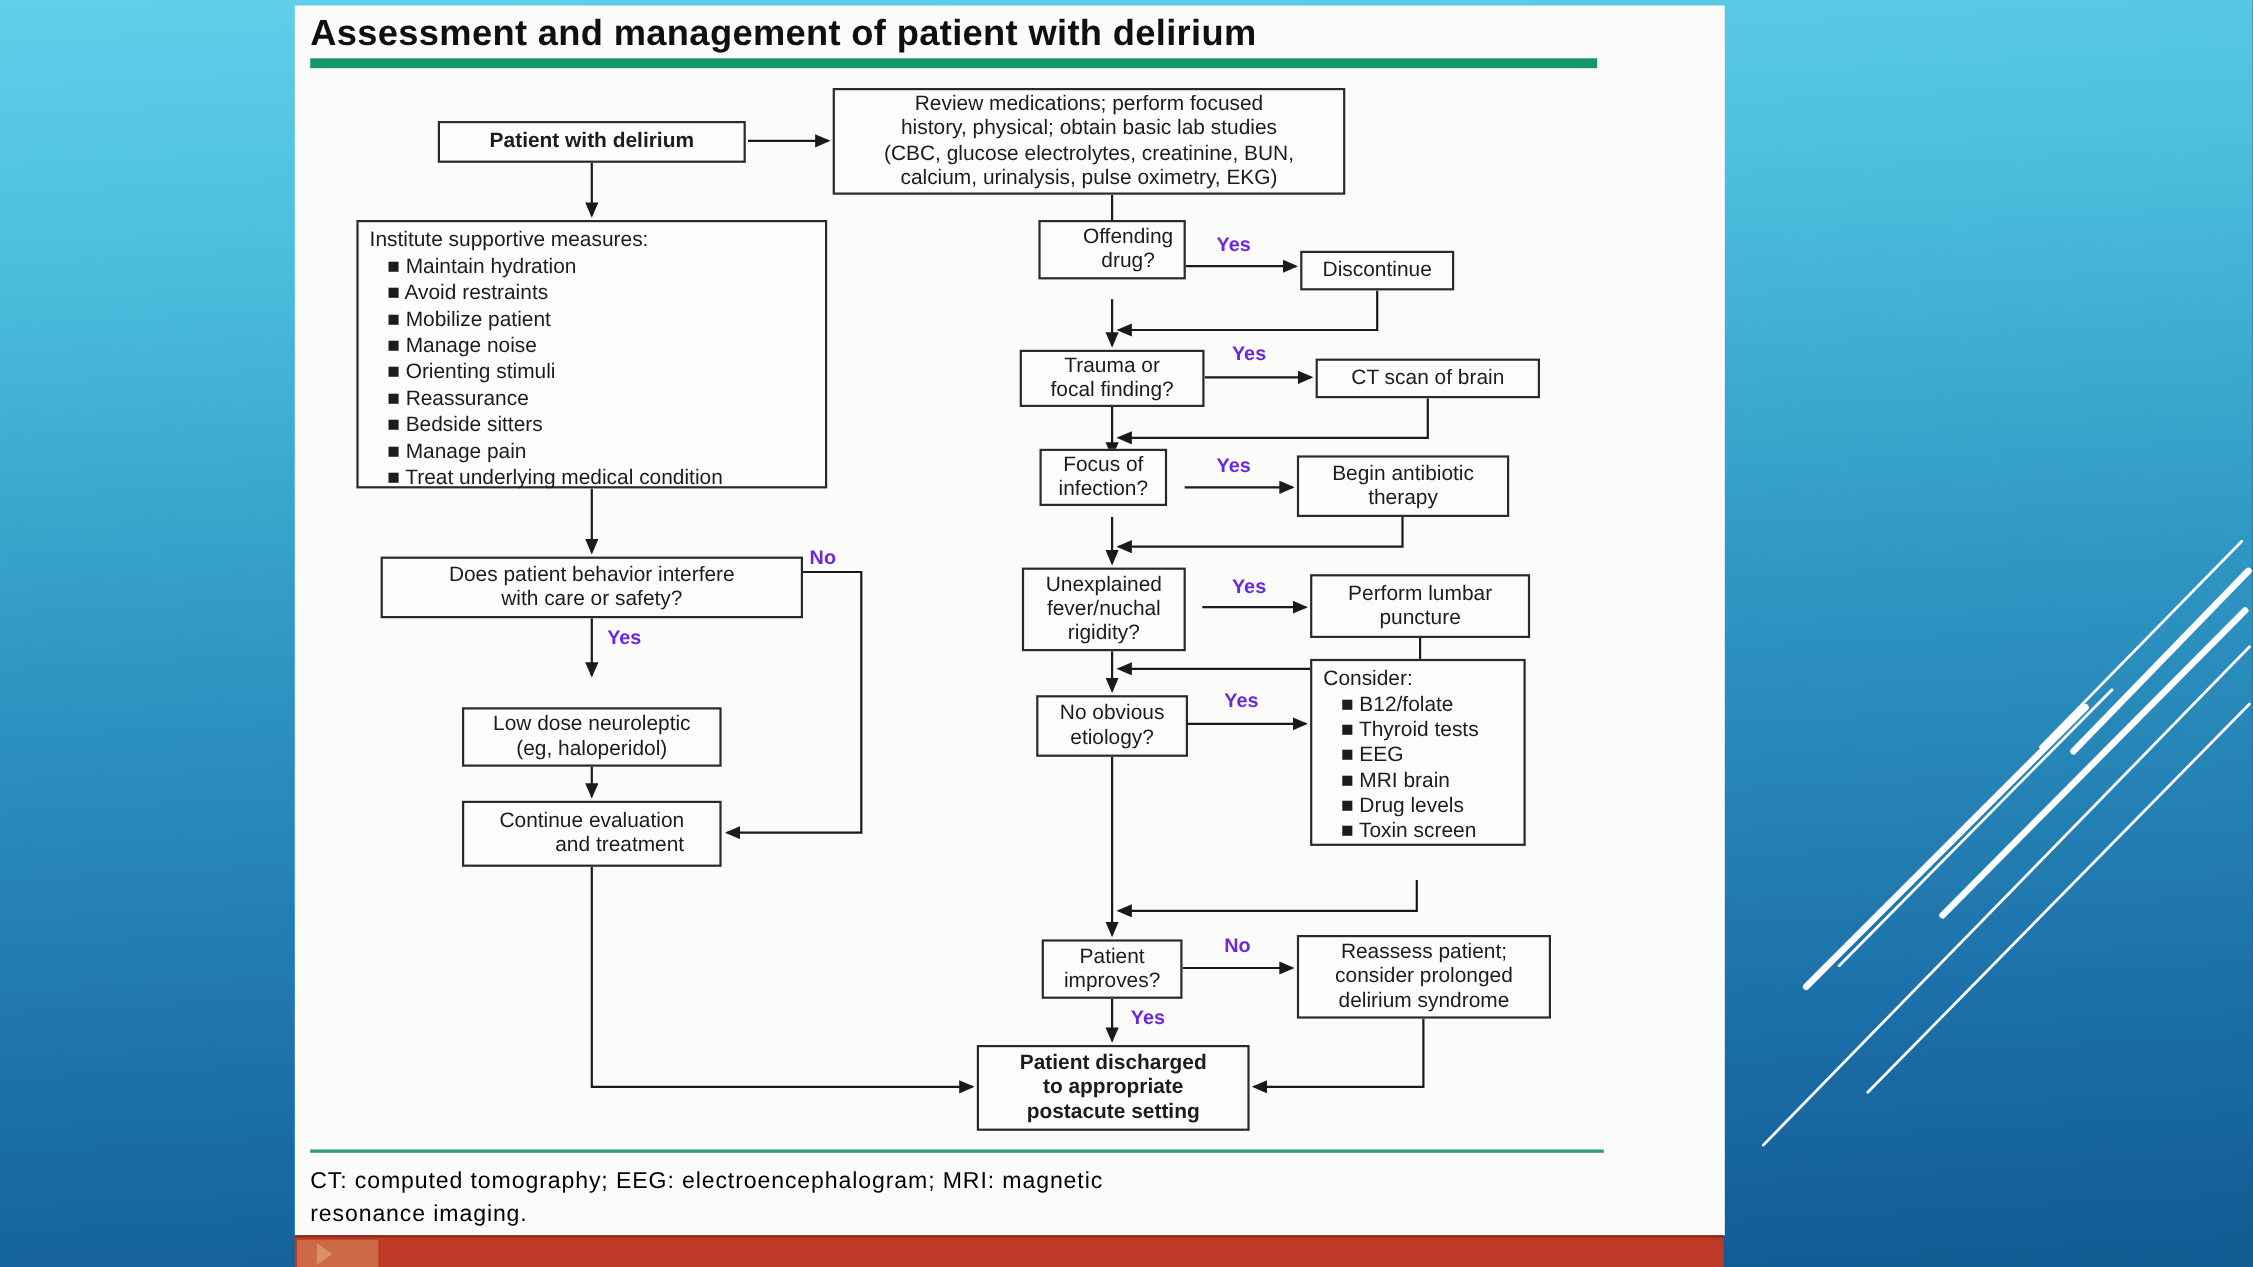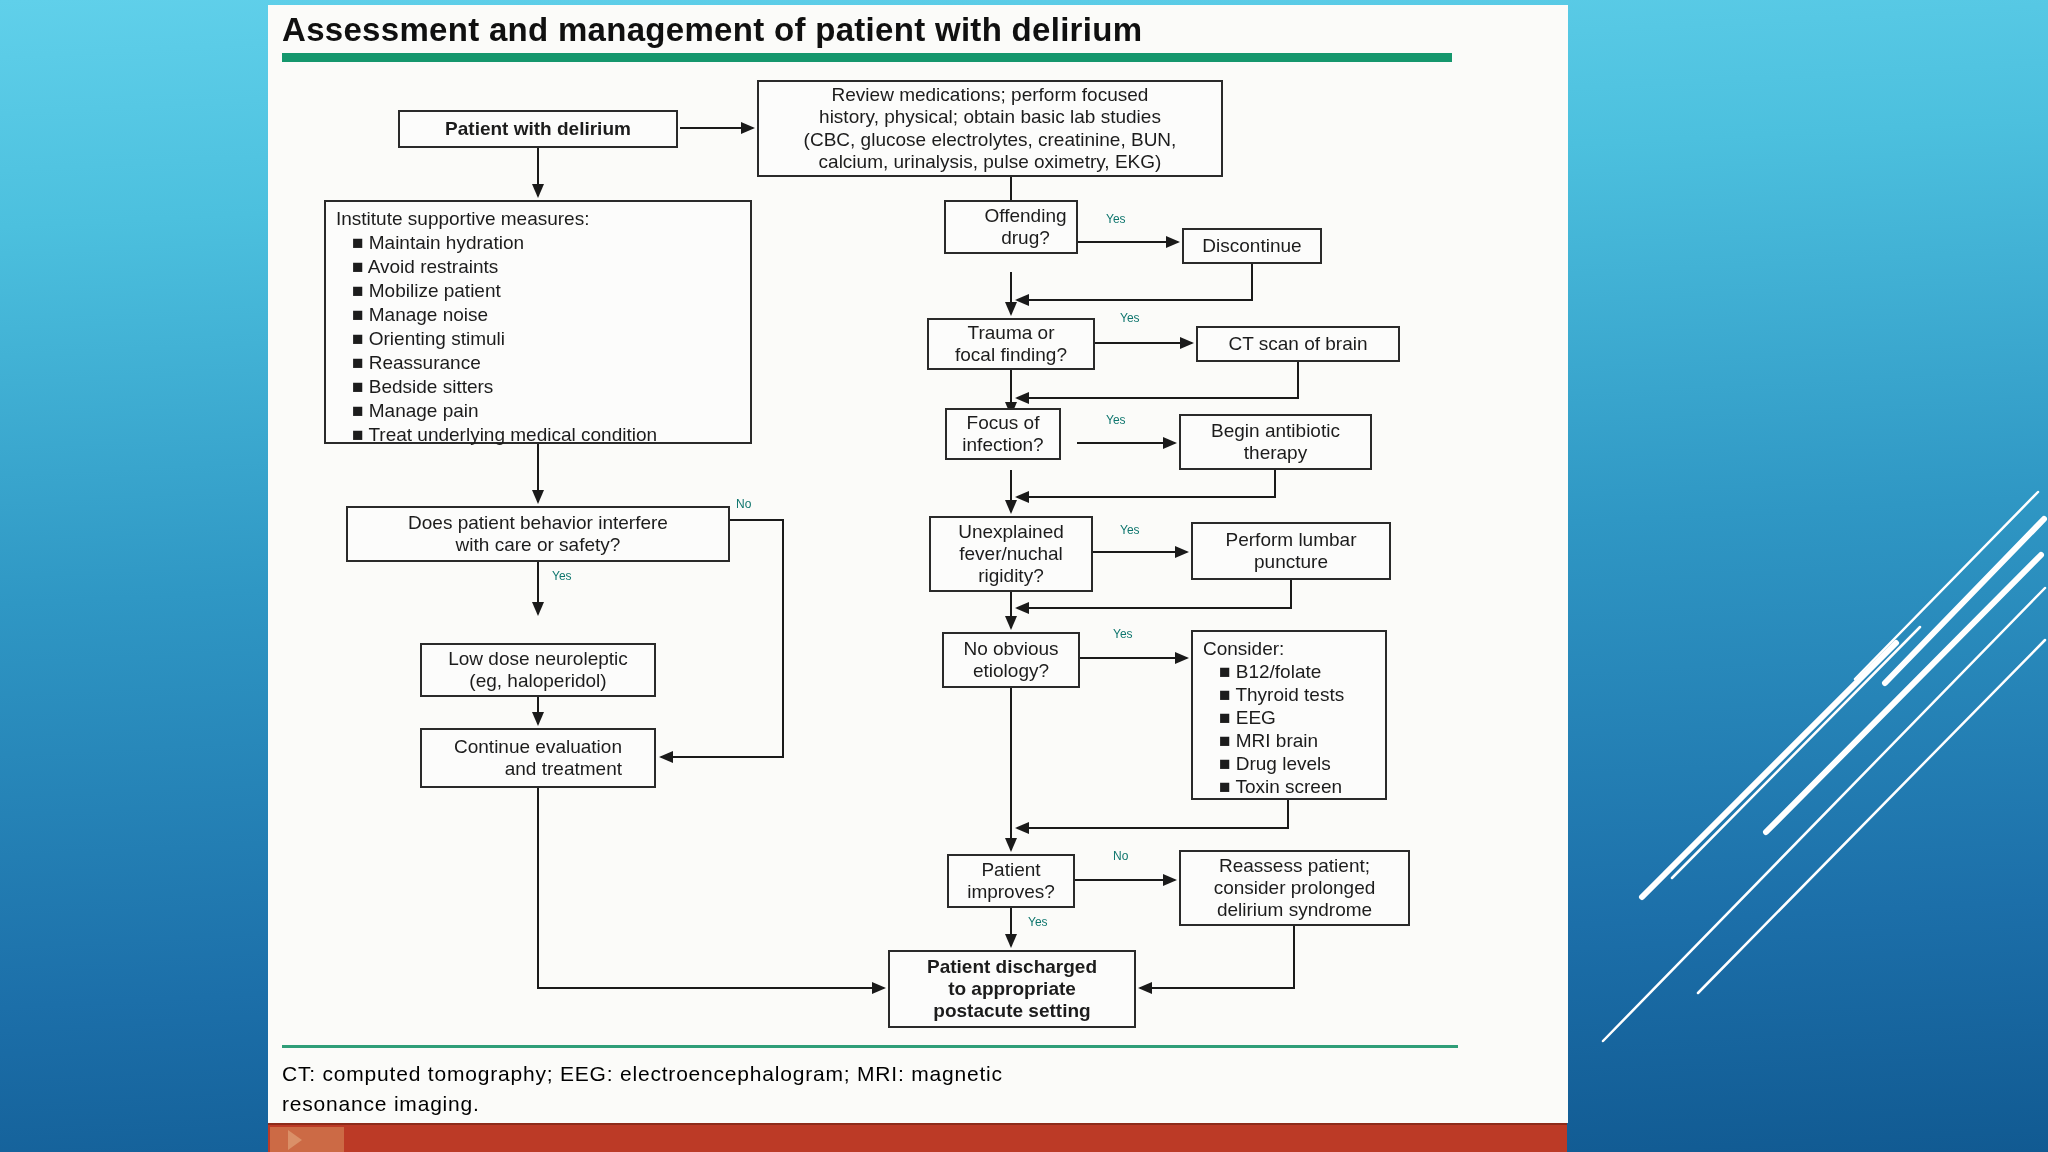--- a/index.html
+++ b/index.html
@@ -13,21 +13,21 @@
   .title-rule{position:absolute;left:14px;top:48px;width:1170px;height:9px;background:#15976d;}
   svg.arrows{position:absolute;left:0;top:0;width:1300px;height:1118px;}
   .node{position:absolute;box-sizing:border-box;border:2px solid #2a2a2a;background:#fcfcfb;
         color:#1c1c1c;font-size:19px;line-height:1.16;display:flex;align-items:center;
         justify-content:center;text-align:center;white-space:pre-line;padding:2px 6px;}
   .node.bold{font-weight:bold;}
   .node.list{display:block;text-align:left;white-space:normal;padding:5px 8px 2px 10px;}
   .list .hdr{line-height:24px;}
   .list .bullet{line-height:24px;padding-left:16px;}
   .list.tight .hdr,.list.tight .bullet{line-height:23px;}
-  .branch{position:absolute;font-size:12px;font-weight:400;color:#0f766e;}
+  .branch{position:absolute;font-size:18px;font-weight:700;color:#6d28d9;}
   .foot-rule{position:absolute;left:14px;top:1040px;width:1176px;height:3px;background:#2f9e78;}
   .footnote{position:absolute;left:14px;top:1054px;width:1150px;font-size:21px;line-height:1.45;
             letter-spacing:.8px;color:#000000;white-space:pre-line;}
   .bottom-bar{position:absolute;left:268px;top:1123px;width:1299px;height:29px;background:#bc3a26;
               border-top:2px solid #8e2b1a;box-sizing:border-box;}
   .bar-chip{position:absolute;left:2px;top:2px;width:74px;height:25px;background:#cc6a45;overflow:hidden;}
   .bar-chip::after{content:"";position:absolute;left:18px;top:3px;width:0;height:0;
       border-left:14px solid #da9068;border-top:10px solid transparent;border-bottom:10px solid transparent;}
 </style>
 </head>
@@ -127,31 +127,31 @@
 focal finding?</div>
 
     <div class="node" style="left:928px;top:321px;width:204px;height:36px;">CT scan of brain</div>
 
     <div class="node" style="left:677px;top:403px;width:116px;height:52px;">Focus of
 infection?</div>
 
     <div class="node" style="left:911px;top:409px;width:193px;height:56px;">Begin antibiotic
 therapy</div>
 
-    <div class="node" style="left:661px;top:511px;width:164px;height:76px;">Unexplained
+    <div class="node" style="left:661px;top:511px;width:149px;height:76px;">Unexplained
 fever/nuchal
 rigidity?</div>
 
     <div class="node" style="left:923px;top:517px;width:200px;height:58px;">Perform lumbar
 puncture</div>
 
     <div class="node" style="left:674px;top:627px;width:138px;height:56px;">No obvious
 etiology?</div>
 
-    <div class="node list tight" style="left:923px;top:625px;width:196px;height:170px;">
+    <div class="node list tight" style="left:923px;top:594px;width:196px;height:170px;">
       <div class="hdr">Consider:</div>
       <div>
           <div class="bullet">■ B12/folate</div>
           <div class="bullet">■ Thyroid tests</div>
           <div class="bullet">■ EEG</div>
           <div class="bullet">■ MRI brain</div>
           <div class="bullet">■ Drug levels</div>
           <div class="bullet">■ Toxin screen</div>
         </div>
     </div>

